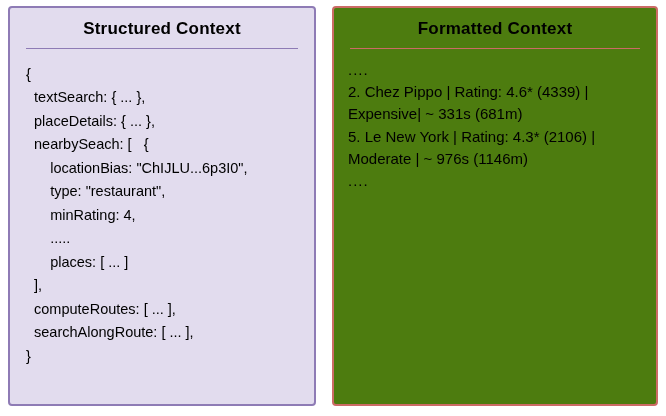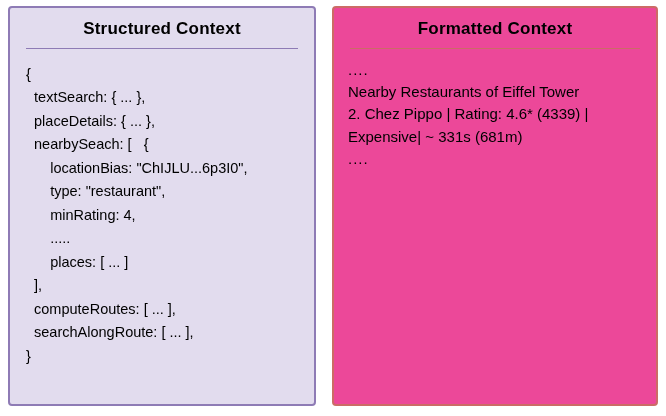--- a/index.html
+++ b/index.html
@@ -36,21 +36,21 @@
     width: 308px;
     height: 400px;
     background: #e2dcee;
     border: 2px solid #8e7bb5;
   }
   .panel-right {
     left: 332px;
     top: 6px;
     width: 326px;
     height: 400px;
-    background: #ec4899;
+    background: #4d7c0f;
     border: 2px solid #cc6b66;
   }
   .panel-title {
     text-align: center;
     font-weight: bold;
     font-size: 17px;
     color: #000;
     padding-top: 11px;
     padding-bottom: 9px;
     letter-spacing: 0.2px;
@@ -106,19 +106,19 @@
   computeRoutes: [ ... ],
   searchAlongRoute: [ ... ],
 }</div>
   </div>
 
   <div class="panel panel-right">
     <div class="panel-title">Formatted Context</div>
     <div class="divider divider-right"></div>
     <div class="text-area">
       <div class="line ellipsis-line">....</div>
-      <div class="line">Nearby Restaurants of Eiffel Tower</div>
       <div class="line">2. Chez Pippo | Rating: 4.6* (4339) | Expensive| ~ 331s (681m)</div>
+      <div class="line">5. Le New York | Rating: 4.3* (2106) | Moderate | ~ 976s (1146m)</div>
       <div class="line ellipsis-line">....</div>
     </div>
   </div>
 
 </div>
 
 </body></html>

